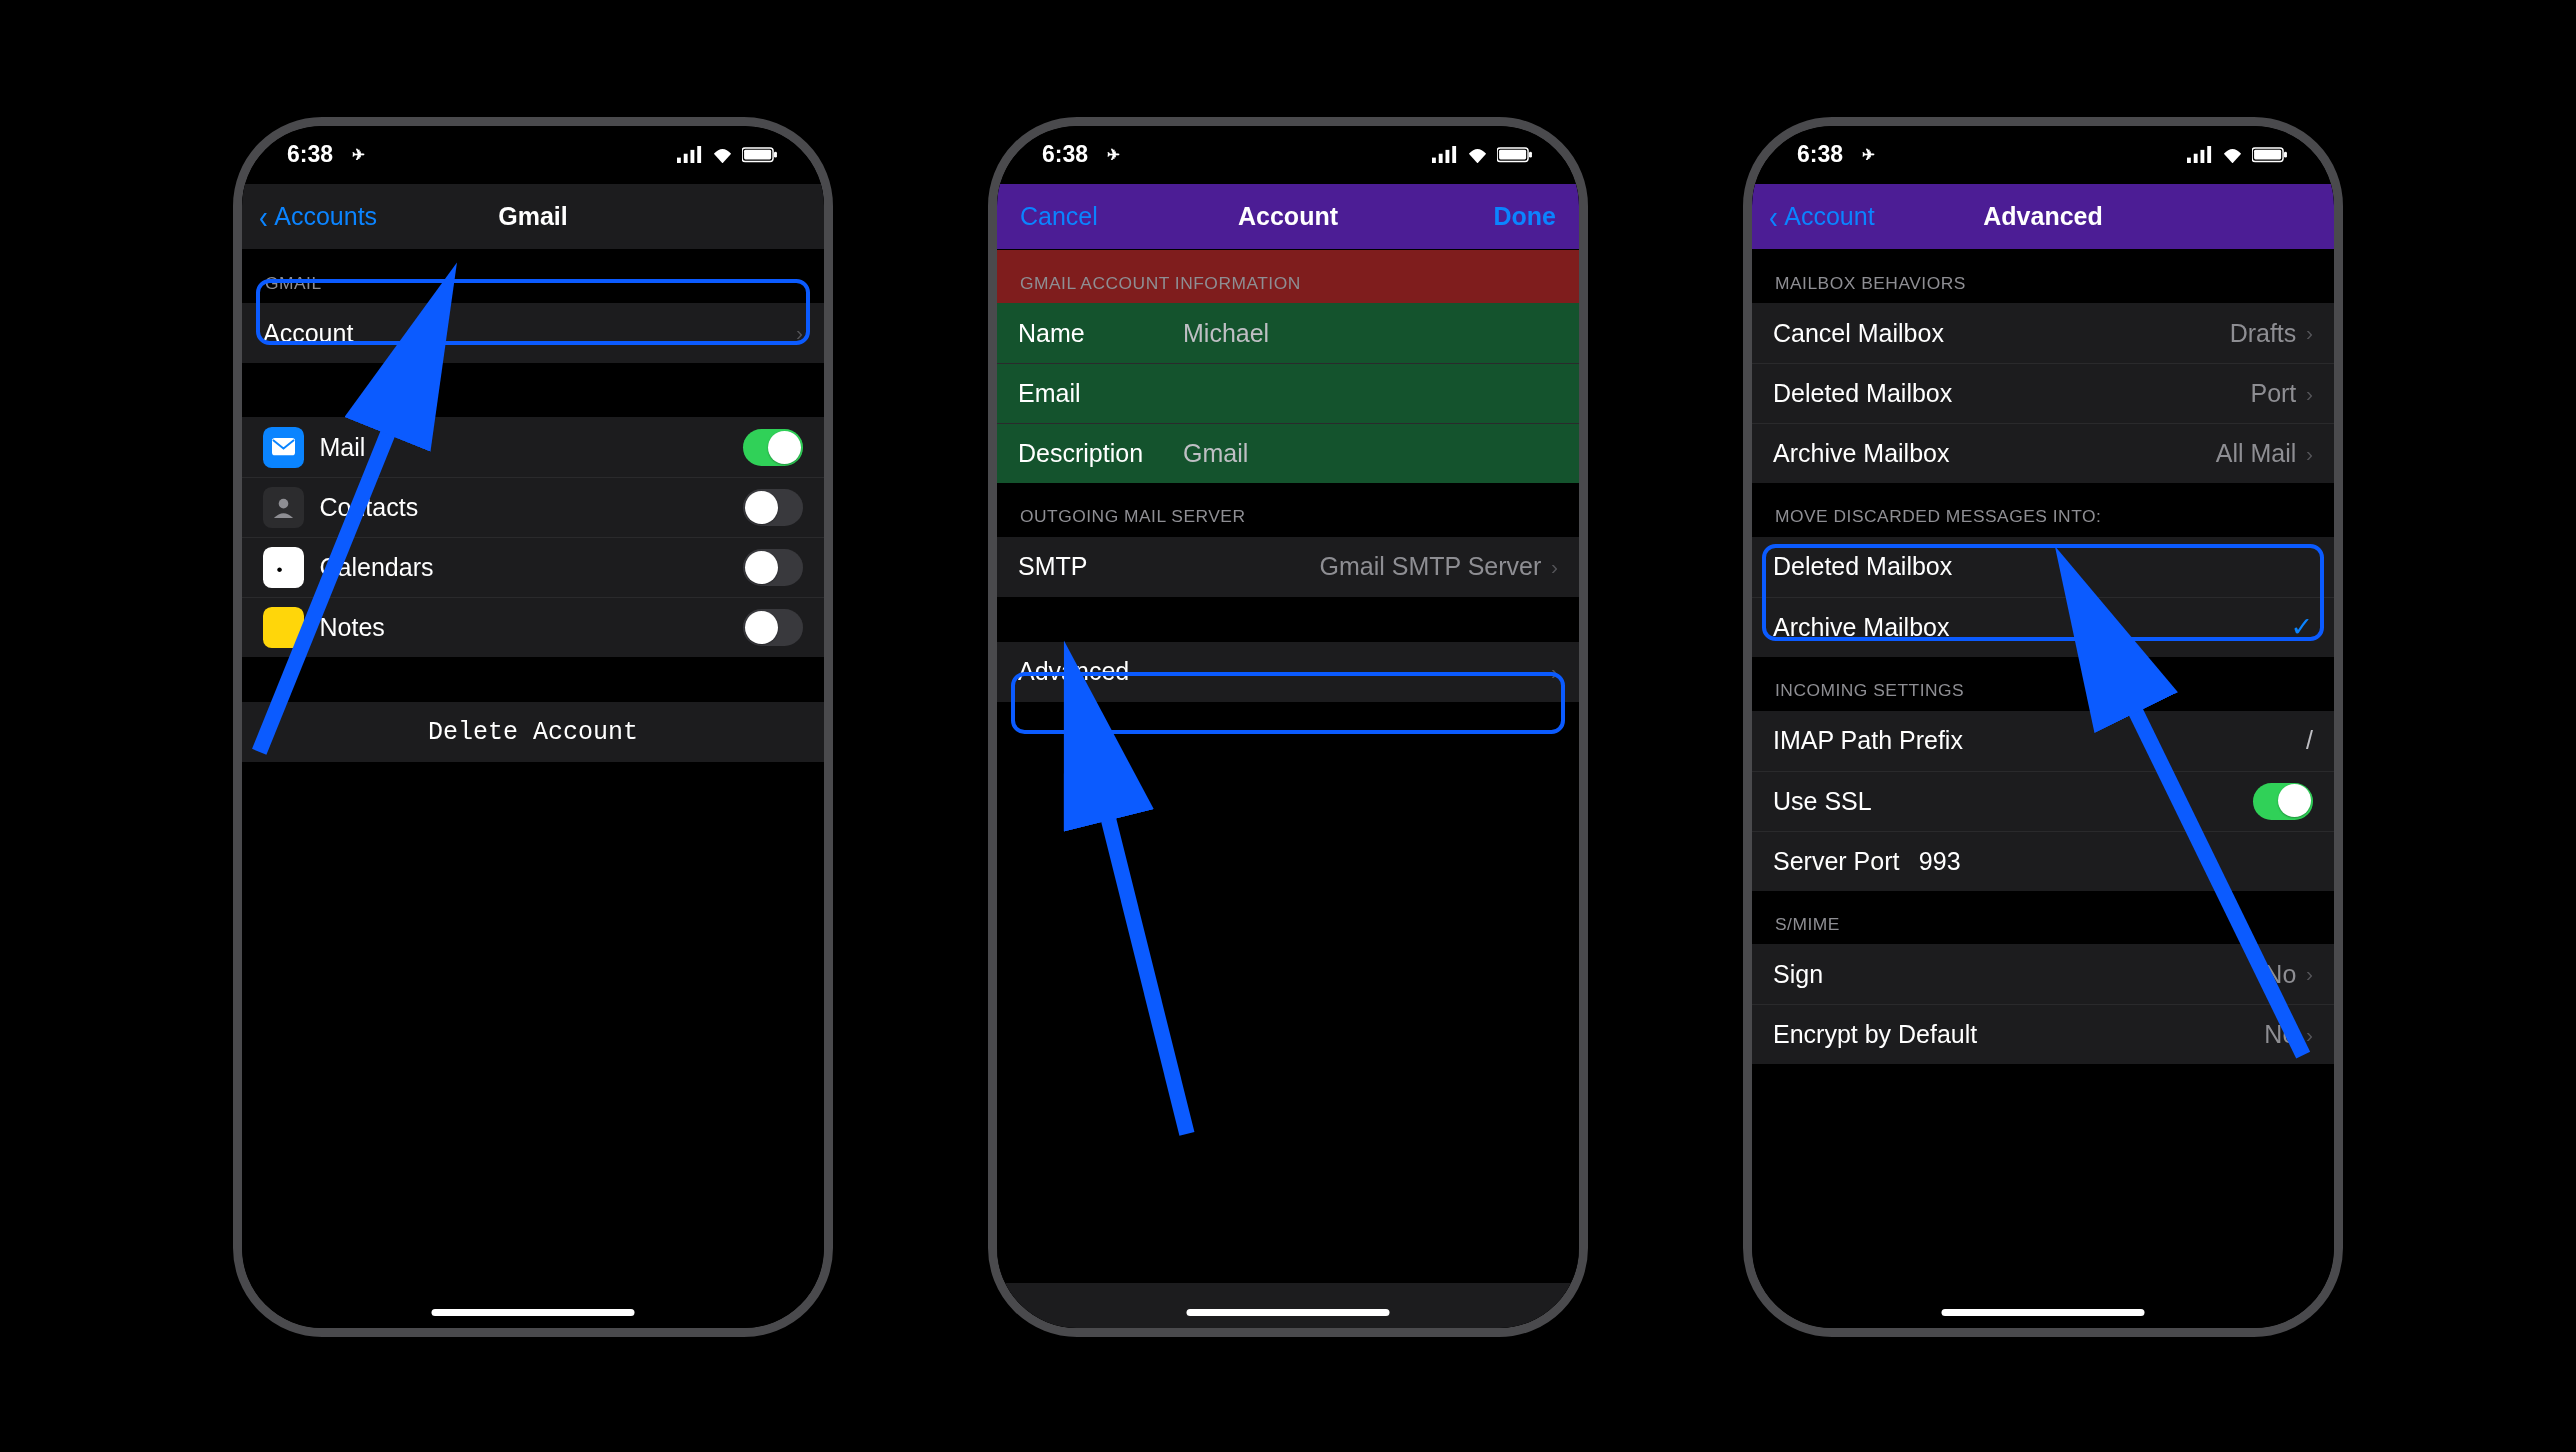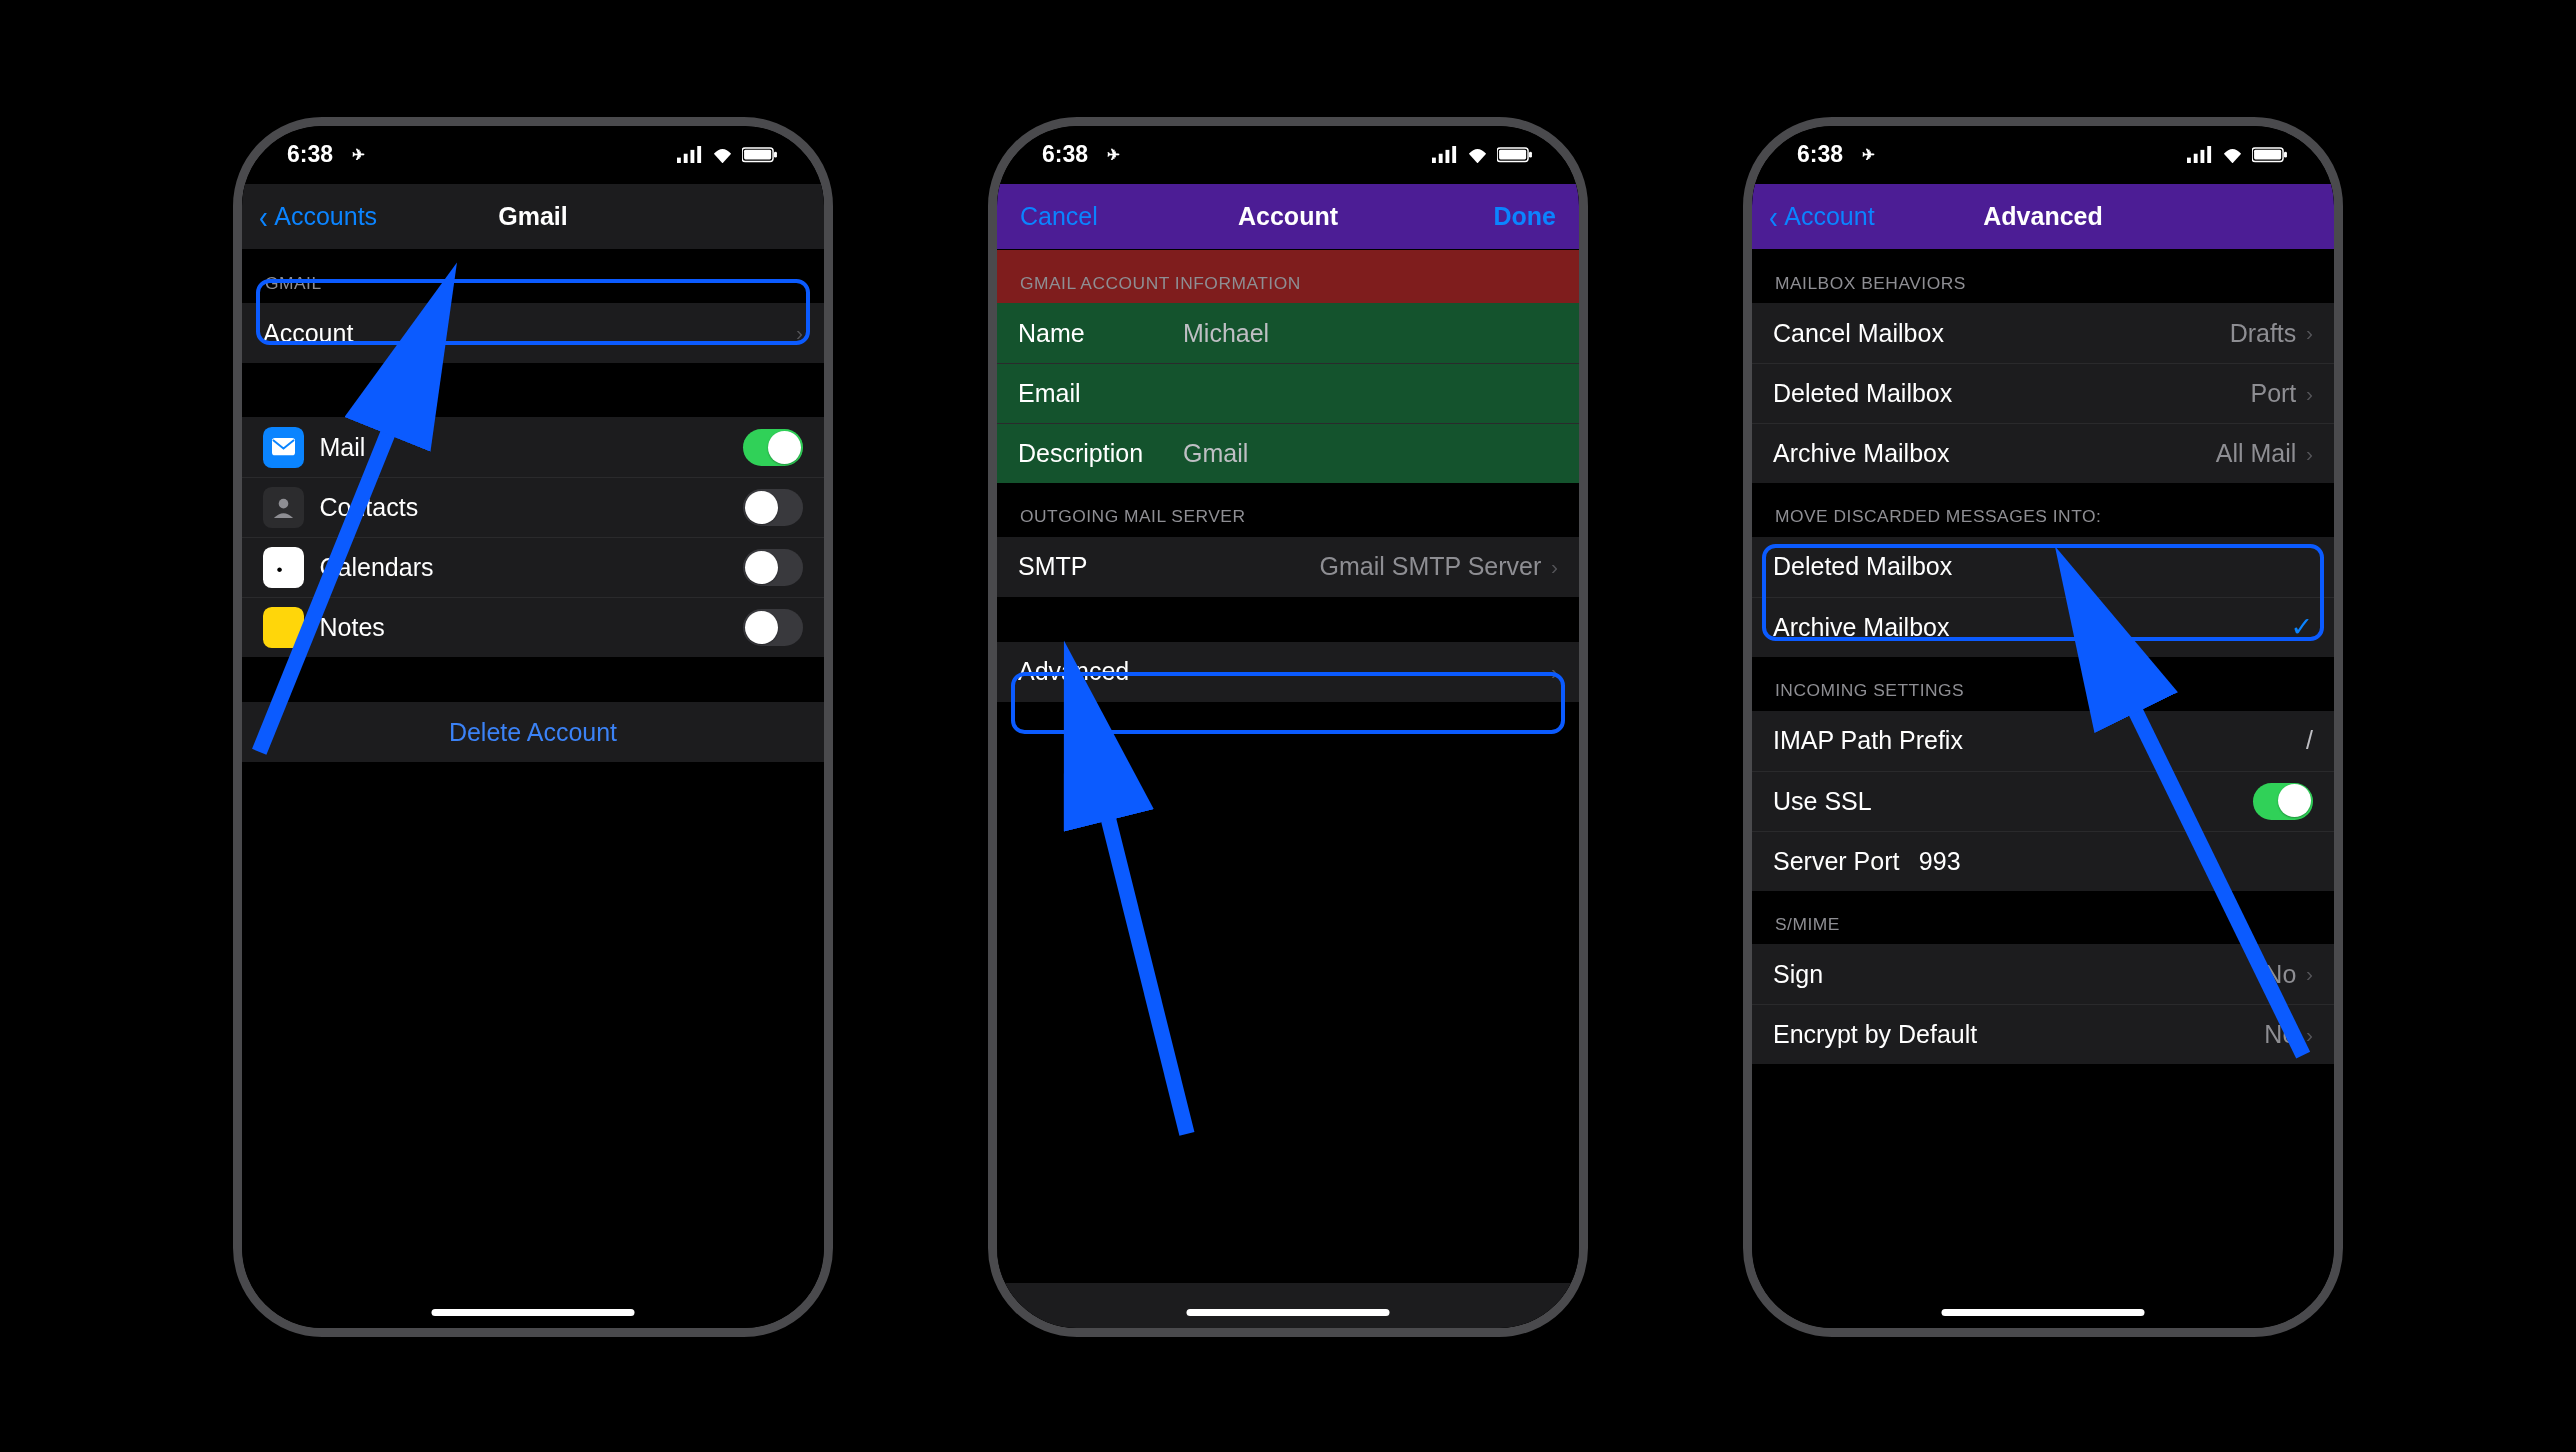--- a/index.html
+++ b/index.html
@@ -47,21 +47,21 @@
   .ic-notes { background: #ffd60a; }
   
   .toggle { width: 60px; height: 37px; border-radius: 18.4px; position: relative; }
   .toggle .knob { position: absolute; width: 33px; height: 33px; background: #fff; border-radius: 50%; top: 1.9px; transition: none; box-shadow: 0 1px 1.9px rgba(0,0,0,.3); }
   .toggle.on { background: #30d158; }
   .toggle.on .knob { right: 1.9px; }
   .toggle.off { background: #39393d; }
   .toggle.off .knob { left: 1.9px; }
   
   .btn-row { background: #1c1c1e; margin-top: 37px; }
-  .delete-btn { text-align: center; color: #3b82f6; padding: 15.5px 0; font-size: 25px; }
+  .delete-btn { text-align: center; color: #ffffff; padding: 15.5px 0; font-size: 25px; font-family: Liberation Mono, monospace; }
   
   .home-ind { position: absolute; bottom: 11.6px; left: 50%; transform: translateX(-50%); width: 203px; height: 6.8px; background: #fff; border-radius: 3.9px; z-index: 40; }
 
   .p2 .nav-bar, .p3 .nav-bar { background: #4c1d95; }
   .p2 .screen { background: #000; }
   .p3 .screen { background: #000; }
 
   .label-cell { padding: 0 21px; display: flex; align-items: center; min-height: 60px; border-top: 0.5px solid #2a2a2c; background: #14532d; }
   .label-cell:first-child { border-top: none; }
   .label-cell .lbl { color: #fff; width: 165px; flex-shrink:0; }

